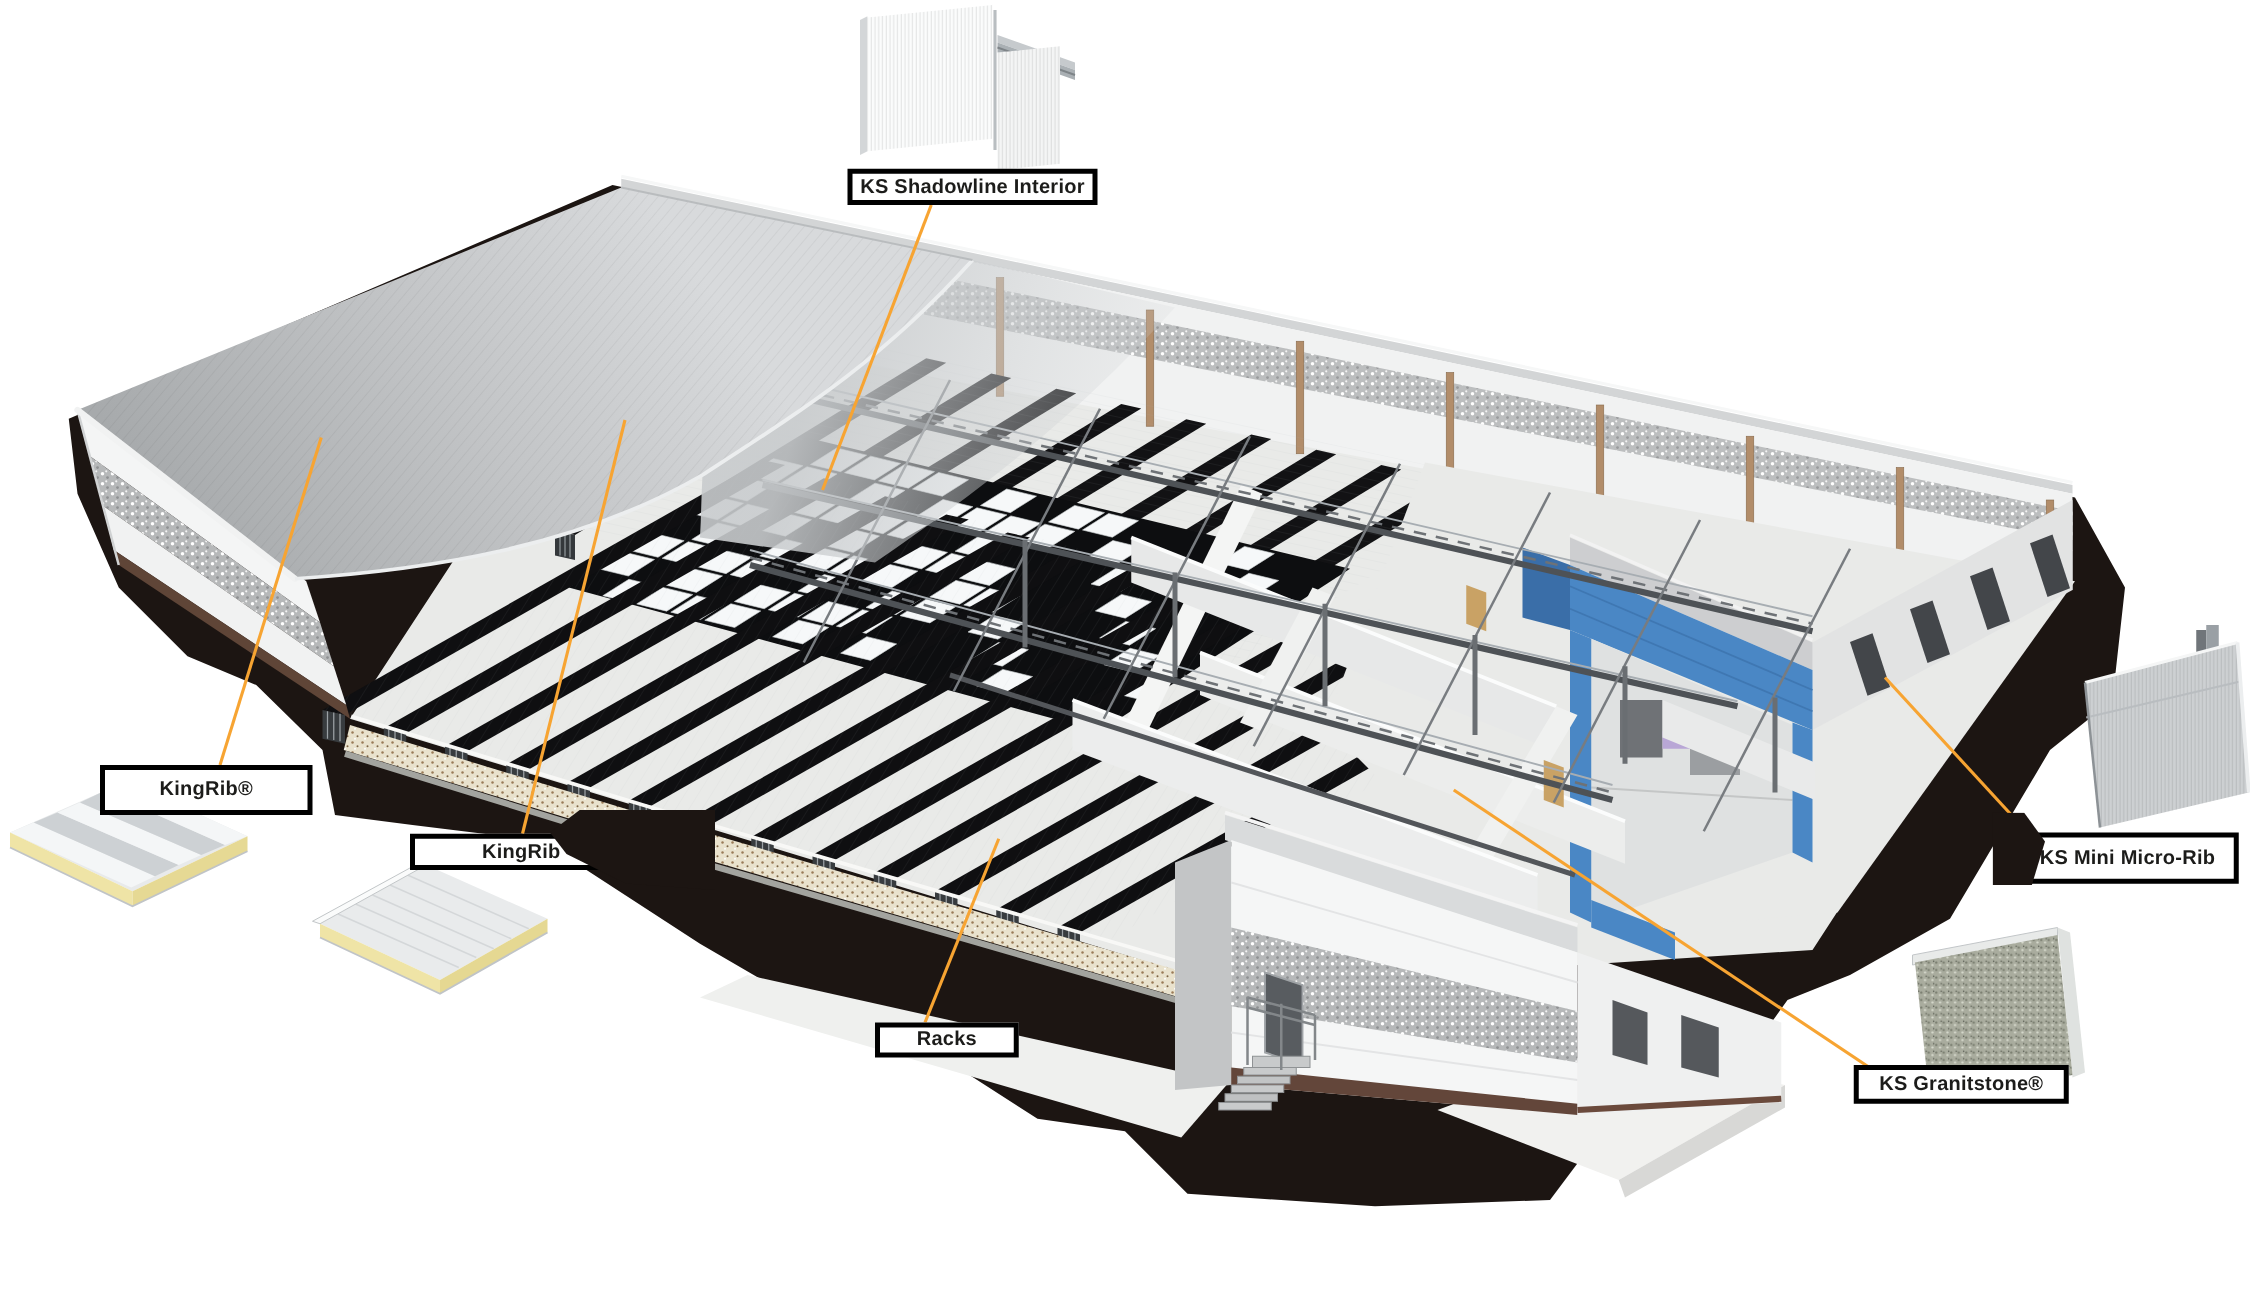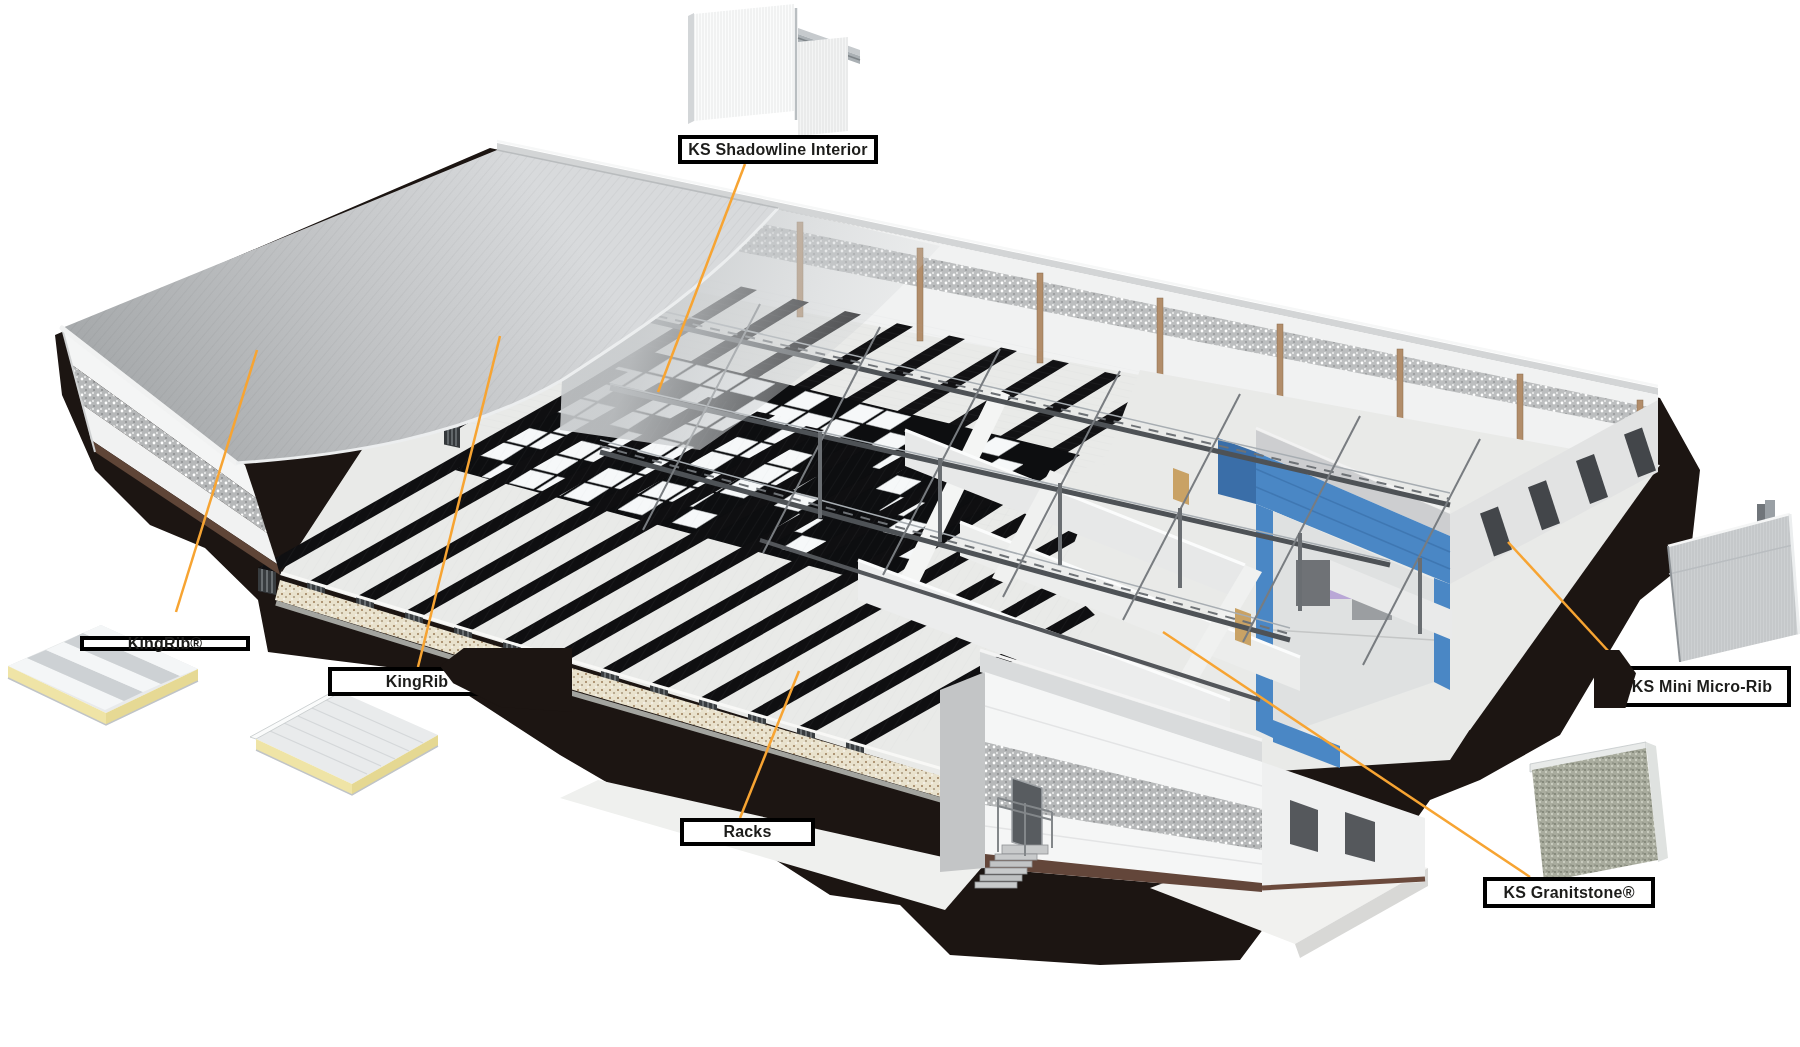--- a/index.html
+++ b/index.html
@@ -398,32 +398,32 @@
   <path d="M418,667 L500,336"></path>
   <path d="M740,818 L799,671"></path>
   <path d="M1622,666 L1508,542"></path>
   <path d="M1163,632 L1530,877"></path>
 </g>
 </svg>
 
 <div class="co" style="left:678px;top:135px;width:200px;height:29px;">
   <span>KS Shadowline Interior</span>
 </div>
-<div class="co" style="left:80px;top:612px;width:170px;height:15px;margin-top:24px;">
+<div class="co" style="left:80px;top:612px;width:170px;height:40px;">
   <span>KingRib®</span>
 </div>
 <div class="co" style="left:328px;top:667px;width:178px;height:29px;">
   <span>KingRib</span>
 </div>
-<div class="co" style="left:680px;top:818px;width:135px;height:28px;">
+<div class="co" style="left:700px;top:818px;width:115px;height:28px;">
   <span>Racks</span>
 </div>
 <div class="co" style="left:1613px;top:666px;width:178px;height:41px;">
   <span>KS Mini Micro-Rib</span>
 </div>
-<div class="co" style="left:1483px;top:877px;width:172px;height:31px;">
+<div class="co" style="left:1483px;top:852px;width:172px;height:31px;">
   <span>KS Granitstone®</span>
 </div>
 
 <div id="blob-kingseam" class="blob"></div>
 <div id="blob-minimicro" class="blob"></div>
 
 </div>
 
 </body></html>

